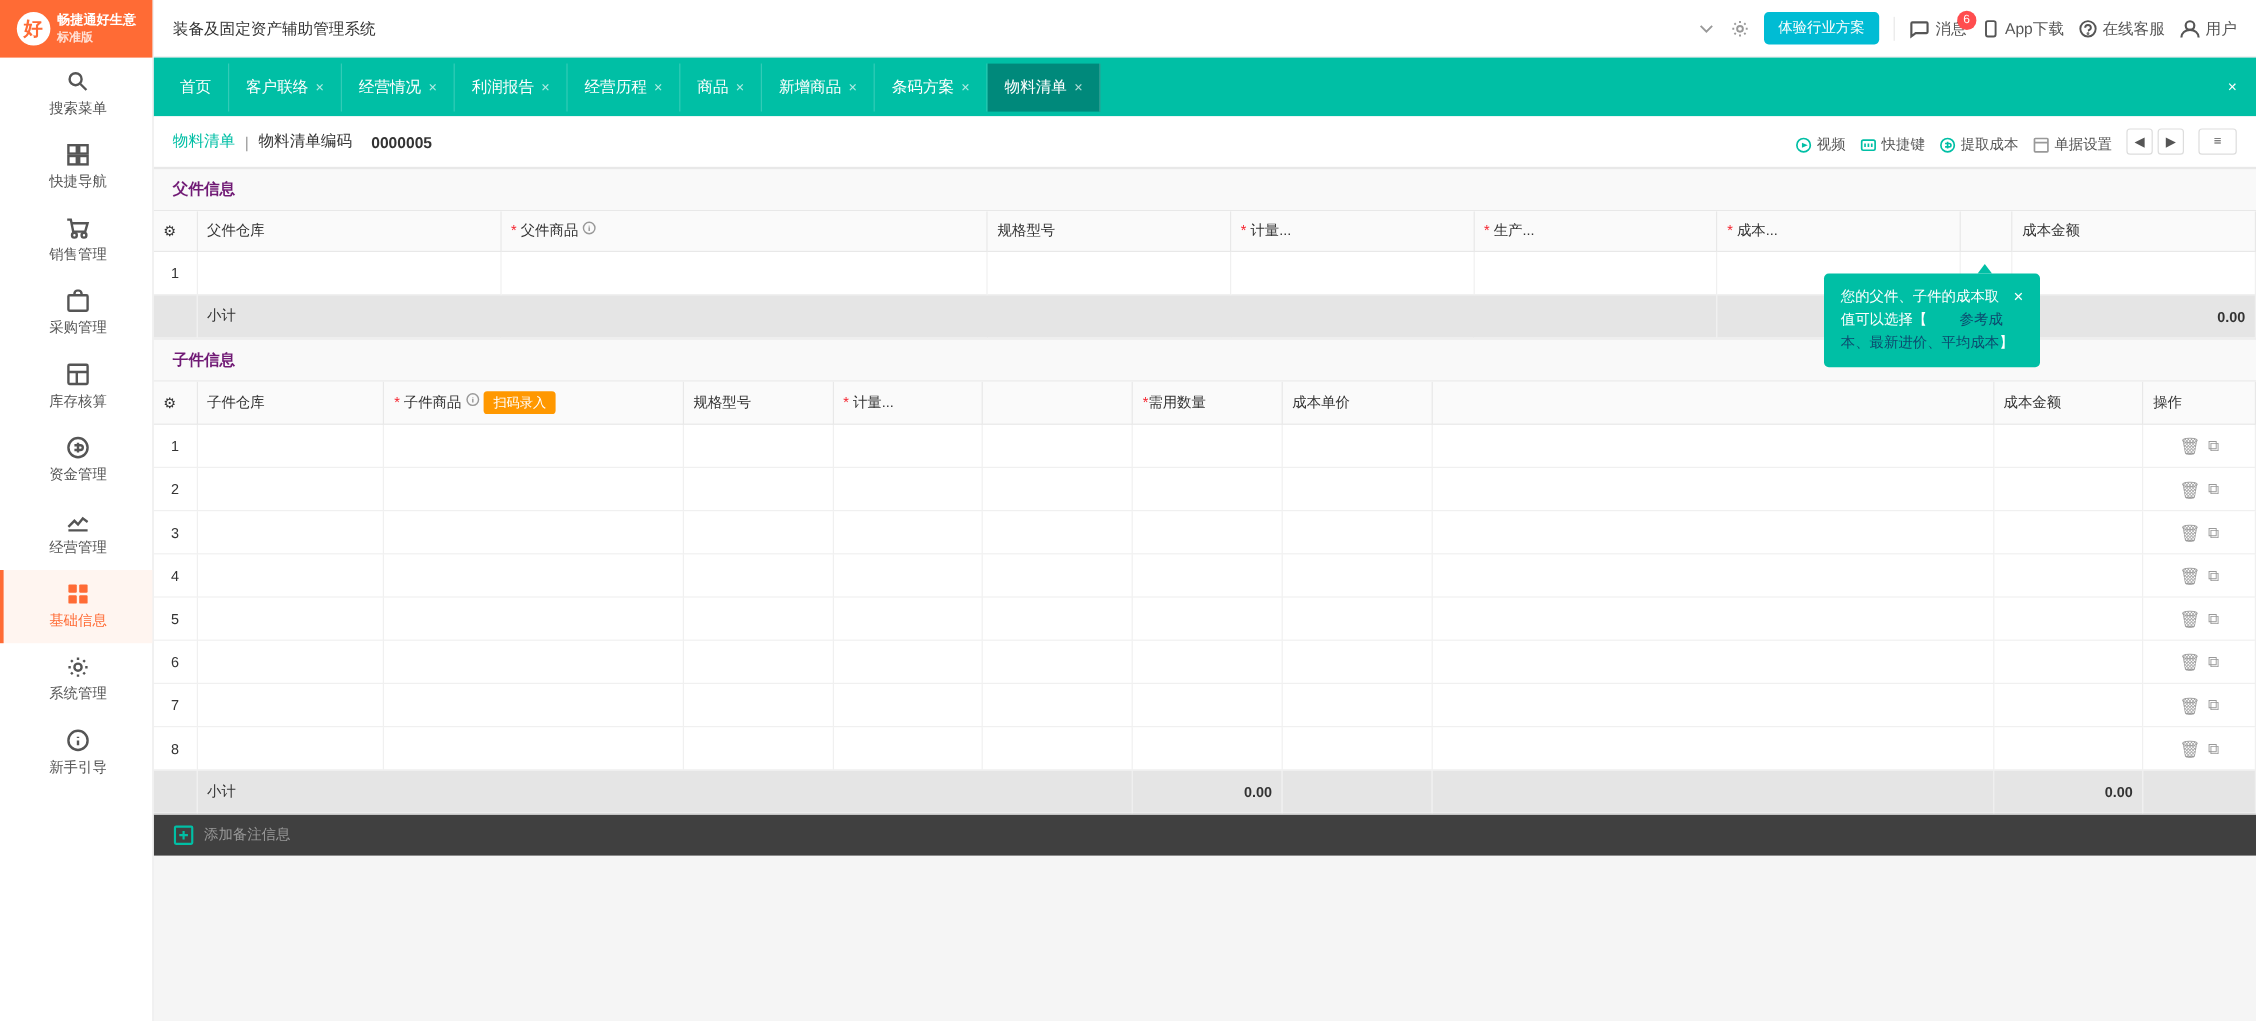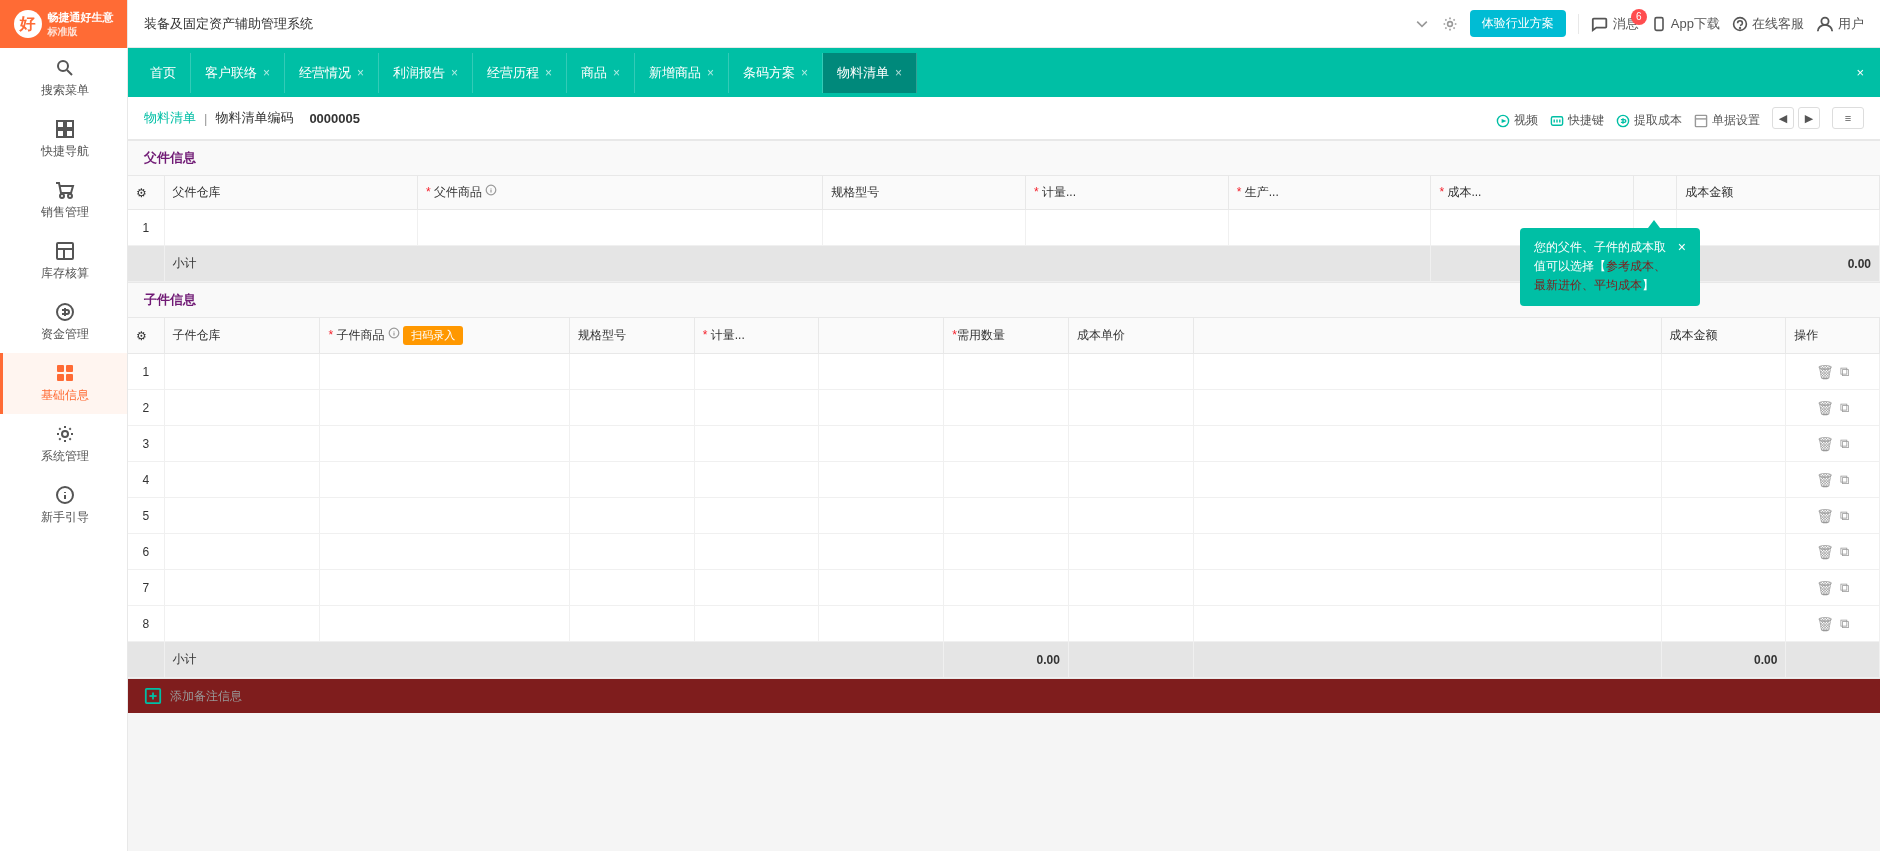--- a/index.html
+++ b/index.html
@@ -299,30 +299,30 @@
       border-color: transparent transparent #00bfa5 transparent;
     }
     .tooltip-close {
       float: right;
       cursor: pointer;
       font-size: 14px;
       margin-left: 6px;
       margin-top: -2px;
     }
     .tooltip-highlight {
-      color: #7f1d1d;
+      color: #0c4a6e;
+      margin-left: 27px;
     }
 
     
     .bottom-bar {
       border-top: 1px solid #e8e8e8;
       padding: 8px 16px;
-      background: #7f1d1d;
-      display: flex;
-      align-items: center;
+      background: #404040;
+      display: flex;
       gap: 8px;
     }
     .bottom-text {
       font-size: 12px;
       color: #999;
     }
 
     .cost-amount-col { text-align: right; min-width: 80px; }
 
     .table-container {
@@ -379,32 +379,46 @@
   <div class="sidebar-item">
     <svg viewBox="0 0 20 20" fill="none" stroke="currentColor" stroke-width="2">
         <circle cx="7" cy="16" r="2"></circle>
         <circle cx="15" cy="16" r="2"></circle>
         <polyline points="1,3 4,3 6,13 16,13 18,6 4,6"></polyline>
       </svg>
     <span>销售管理</span>
   </div>
   <div class="sidebar-item">
     <svg viewBox="0 0 20 20" fill="none" stroke="currentColor" stroke-width="2">
+        <rect x="2" y="5" width="16" height="13" rx="1"></rect>
+        <path d="M7 5 V4 a3 3 0 0 1 6 0 v1"></path>
+      </svg>
+    <span>采购管理</span>
+  </div>
+  <div class="sidebar-item">
+    <svg viewBox="0 0 20 20" fill="none" stroke="currentColor" stroke-width="2">
         <rect x="2" y="2" width="16" height="16" rx="1"></rect>
         <line x1="2" y1="8" x2="18" y2="8"></line>
         <line x1="9" y1="8" x2="9" y2="18"></line>
       </svg>
     <span>库存核算</span>
   </div>
   <div class="sidebar-item">
     <svg viewBox="0 0 20 20" fill="none" stroke="currentColor" stroke-width="2">
         <circle cx="10" cy="10" r="8"></circle>
         <path d="M10 6 v8 M7 8 h5 a2 2 0 0 1 0 4 H7"></path>
       </svg>
     <span>资金管理</span>
+  </div>
+  <div class="sidebar-item">
+    <svg viewBox="0 0 20 20" fill="none" stroke="currentColor" stroke-width="2">
+        <polyline points="2,15 7,10 10,13 14,8 18,11"></polyline>
+        <line x1="2" y1="18" x2="18" y2="18"></line>
+      </svg>
+    <span>经营管理</span>
   </div>
   <div class="sidebar-item active">
     <svg viewBox="0 0 20 20" fill="currentColor">
         <rect x="2" y="2" width="7" height="7" rx="1"></rect>
         <rect x="11" y="2" width="7" height="7" rx="1"></rect>
         <rect x="2" y="11" width="7" height="7" rx="1"></rect>
         <rect x="11" y="11" width="7" height="7" rx="1"></rect>
       </svg>
     <span>基础信息</span>
   </div>

